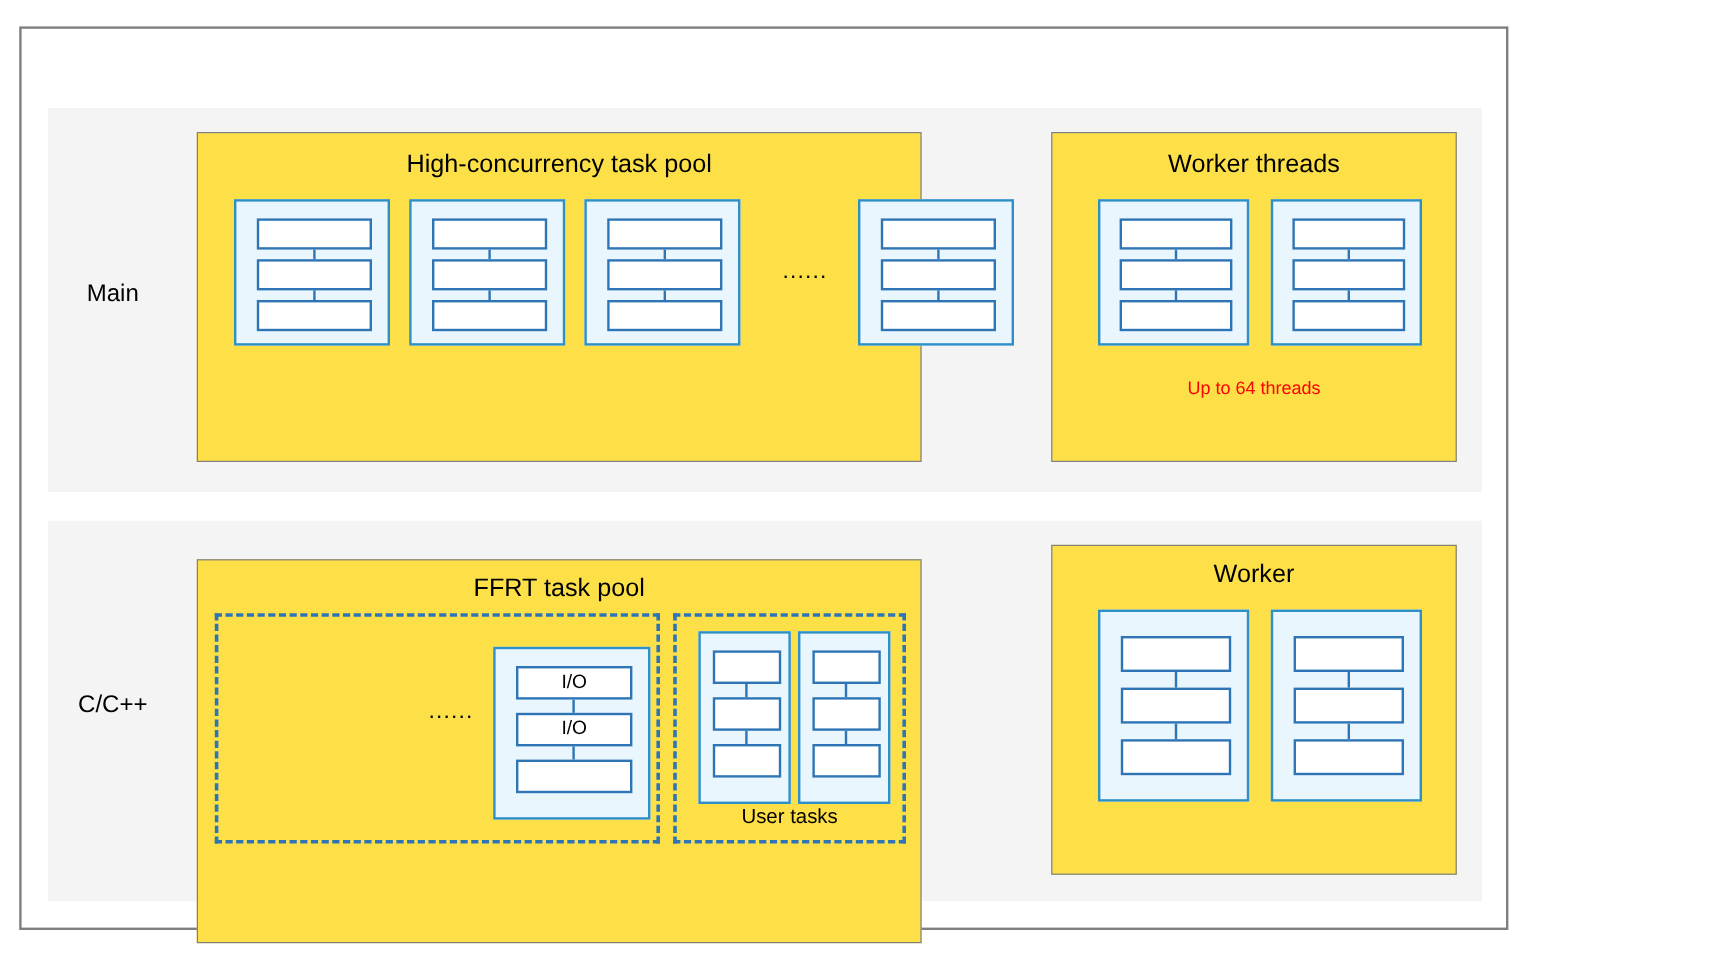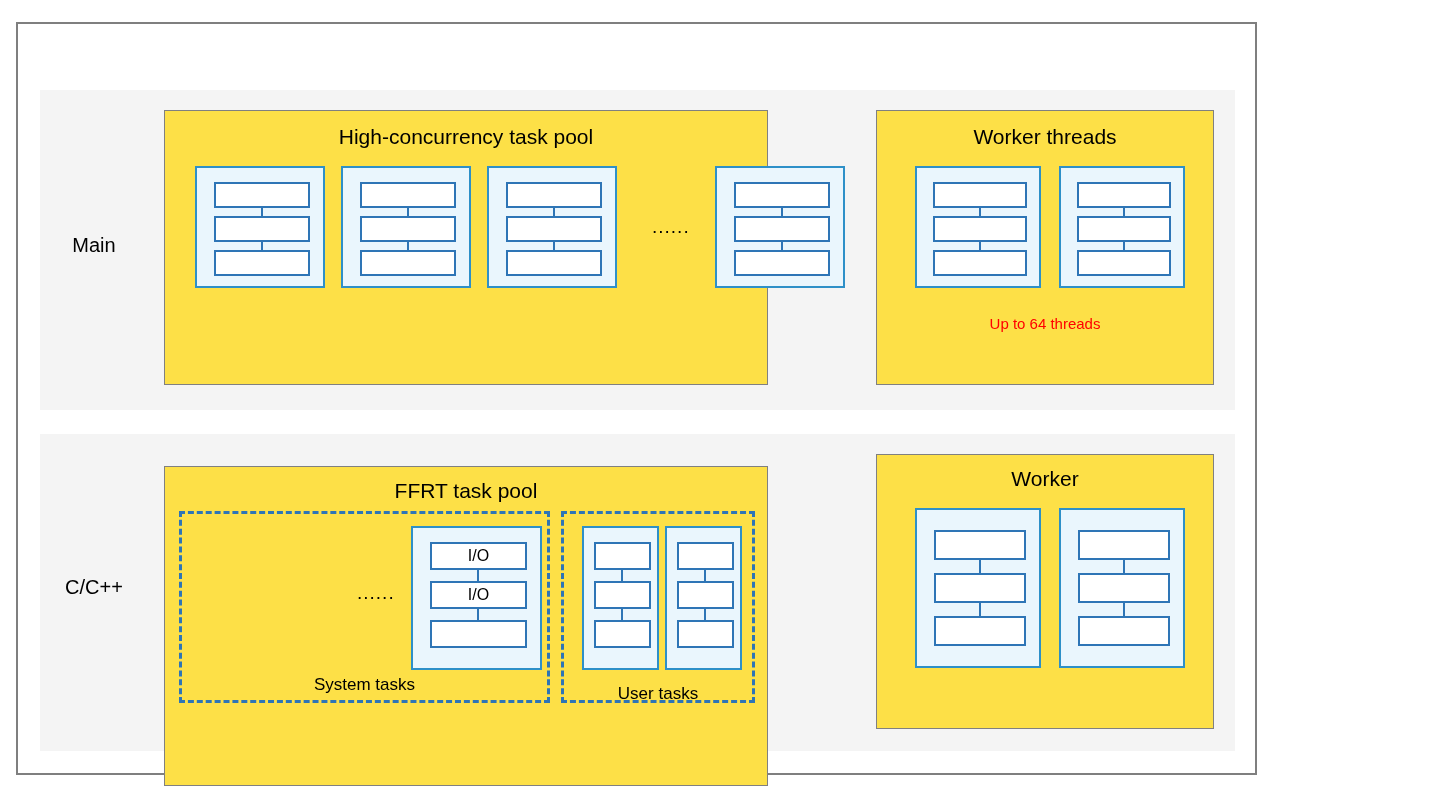--- a/index.html
+++ b/index.html
@@ -312,35 +312,34 @@
     <div class="lang-row" id="row-cpp">
       <div class="lang-label" style="top:140px;">C/C++</div>
 
       <div class="group-box" style="left:124px; top:20px; width:604px; height:320px;margin-top:12px;">
         <div class="group-title" style="top:10px;">FFRT task pool</div>
 
         <div class="dashed-box" style="left:14px; top:44px; width:371px; height:192px;">
 
           <div class="ellipsis" style="left:175px; top:68px;">......</div>
 
-          <div class="thread-col" style="left:229px; top:12px; width:131px; height:144px;">
+          <div class="thread-col" style="left:229px; top:25px; width:131px; height:144px;">
             <div class="task-box" style="left:17px; top:14px; width:97px; height:28px;">I/O</div>
             <div class="arrow" style="left:59px; top:42px; height:26px;">
               <div class="shaft" style="height:16px;"></div>
               <div class="head" style="top:16px;"></div>
             </div>
             <div class="task-box" style="left:17px; top:53px; width:97px; height:28px;">I/O</div>
             <div class="arrow" style="left:59px; top:81px; height:26px;">
               <div class="shaft" style="height:16px;"></div>
               <div class="head" style="top:16px;"></div>
             </div>
             <div class="task-box" style="left:17px; top:92px; width:97px; height:28px;"></div>
           </div>
 
-          <div class="dashed-label" style="top:160px;">System tasks</div>
         </div>
 
         <div class="dashed-box" style="left:396px; top:44px; width:194px; height:192px;">
           <div class="thread-col" style="left:18px; top:12px; width:77px; height:144px;">
             <div class="task-box" style="left:10px; top:14px; width:57px; height:28px;"></div>
             <div class="arrow" style="left:32px; top:42px; height:26px;">
               <div class="shaft" style="height:16px;"></div>
               <div class="head" style="top:16px;"></div>
             </div>
             <div class="task-box" style="left:10px; top:53px; width:57px; height:28px;"></div>
@@ -358,21 +357,21 @@
               <div class="head" style="top:16px;"></div>
             </div>
             <div class="task-box" style="left:10px; top:53px; width:57px; height:28px;"></div>
             <div class="arrow" style="left:32px; top:81px; height:26px;">
               <div class="shaft" style="height:16px;"></div>
               <div class="head" style="top:16px;"></div>
             </div>
             <div class="task-box" style="left:10px; top:92px; width:57px; height:28px;"></div>
           </div>
 
-          <div class="dashed-label" style="top:169px;">User tasks</div>
+          <div class="dashed-label" style="top:156px;">User tasks</div>
         </div>
       </div>
 
       <div class="group-box" style="left:836px; top:20px; width:338px; height:275px;">
         <div class="group-title" style="top:10px;">Worker</div>
 
         <div class="thread-col" style="left:38px; top:53px; width:126px; height:160px;">
           <div class="task-box" style="left:17px; top:20px; width:92px; height:30px;"></div>
           <div class="arrow" style="left:57px; top:50px; height:28px;">
             <div class="shaft" style="height:18px;"></div>

